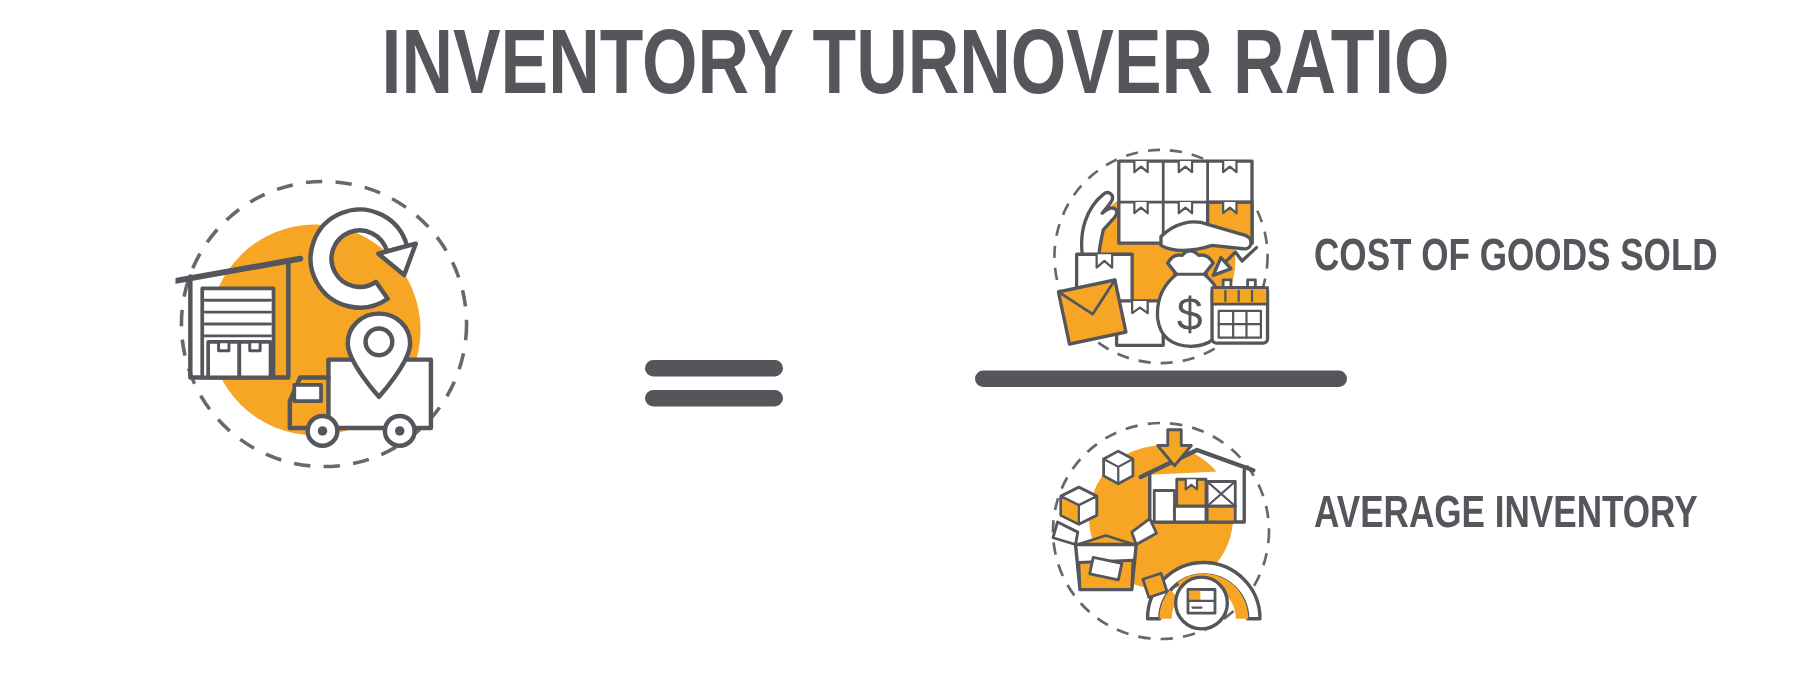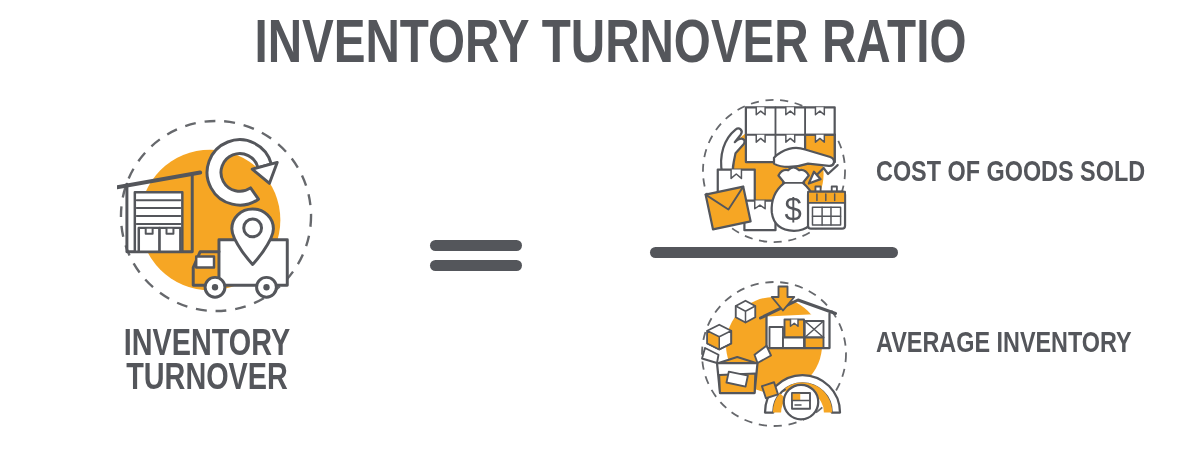--- a/index.html
+++ b/index.html
@@ -87,23 +87,20 @@
         <circle cx="151" cy="172" r="3.2" fill="#54565B"></circle>
       </g>
 
       <g>
         <path class="ln" d="M137,93 C125,93 116,102 116,113 C116,126 137,149 137,149 C137,149 158,126 158,113 C158,102 149,93 137,93 Z" fill="#fff" stroke-width="3"></path>
         <circle class="ln" cx="137" cy="112" r="9" fill="#fff" stroke-width="3"></circle>
       </g>
     </svg>
   </div>
 
-  <div class="term-label label-left">
-    <span class="cond-c">INVENTORY TURNOVER</span>
-  </div>
 
   <div class="bar eq-top"></div>
   <div class="bar eq-bottom"></div>
 
   <div class="illus illus-num">
     <svg viewBox="0 0 200 200">
       <circle class="dashc" cx="100" cy="100" r="96"></circle>
       <circle cx="100" cy="104" r="67" fill="#F6A624"></circle>
 
       <path class="ln" d="M30,104 C25,78 33,56 48,44 C53,40 59,45 55,51 L47,61 C57,52 64,58 58,65 L48,76 C45,90 43,98 45,108 C40,112 33,110 30,104 Z" fill="#fff" stroke-width="3"></path>

